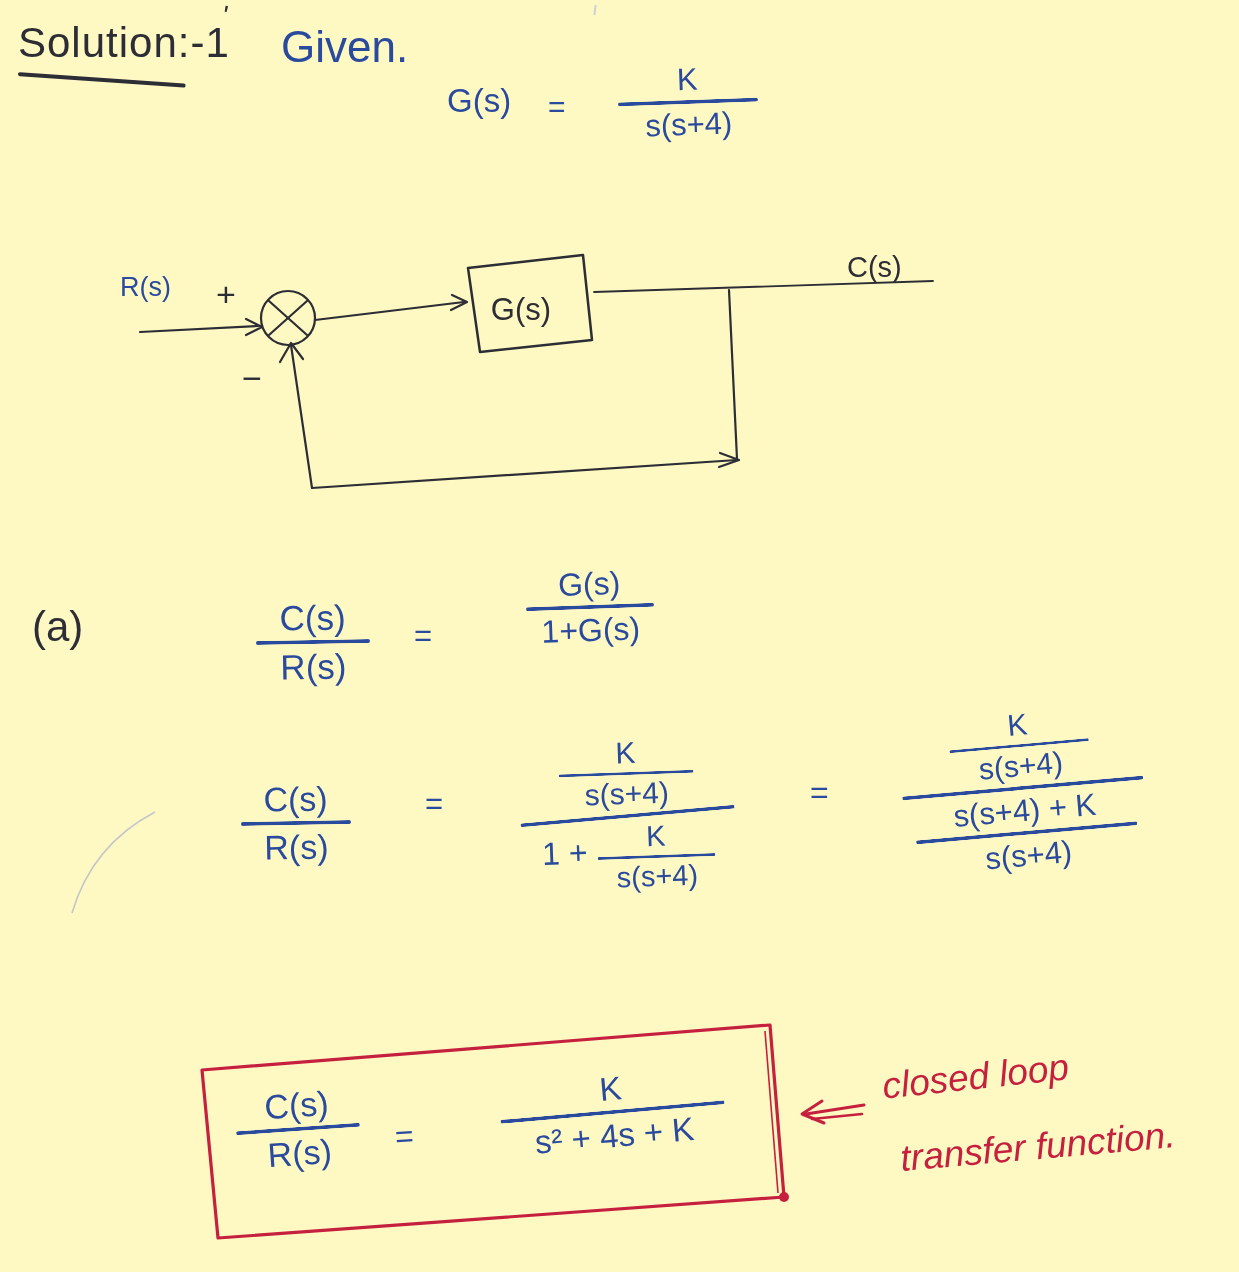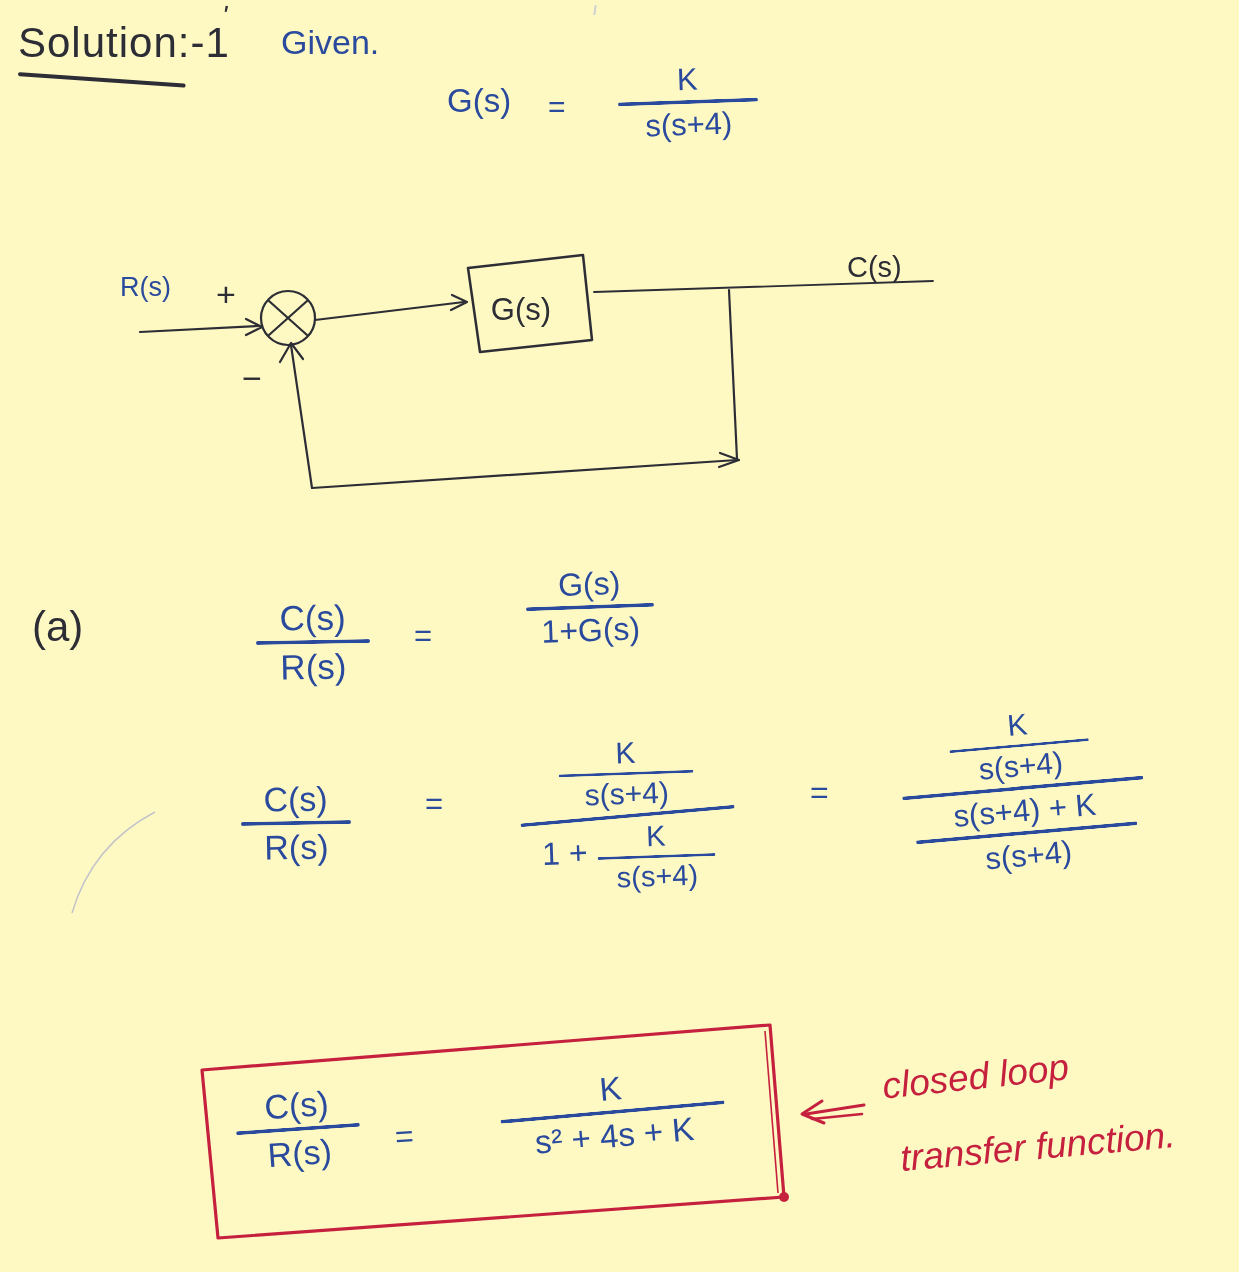--- a/index.html
+++ b/index.html
@@ -23,21 +23,21 @@
   svg { position:absolute; overflow:visible; }
 </style>
 </head>
 <body>
 
 <div class="page">
 
   <div class="hw ink" style="left:18px; top:22px; font-size:42px; letter-spacing:1px;">Solution:-1</div>
   <div style="position:absolute; left:18px; top:72px; width:168px; height:4px; background:#2d2d35; border-radius:3px; transform:rotate(4deg); transform-origin:left center;"></div>
   <div class="hw ink" style="left:222px; top:2px; font-size:28px; transform:rotate(12deg);">'</div>
-  <div class="hw blue" style="left:281px; top:25px; font-size:34px;">Given.</div>
+  <div class="hw blue" style="left:281px; top:25px; font-size:44px;">Given.</div>
 
   <div class="hw blue" style="left:447px; top:84px; font-size:33px;">G(s)</div>
   <div class="hw blue" style="left:548px; top:92px; font-size:30px;">=</div>
   <div class="frac blue" style="left:618px; top:64px; width:140px; font-size:31px; transform:rotate(-2deg);">
     <div class="num">K</div>
     <div class="bar"></div>
     <div class="den">s(s+4)</div>
   </div>
 
   <svg style="left:100px; top:240px;" width="860" height="266" viewBox="0 0 860 266">

